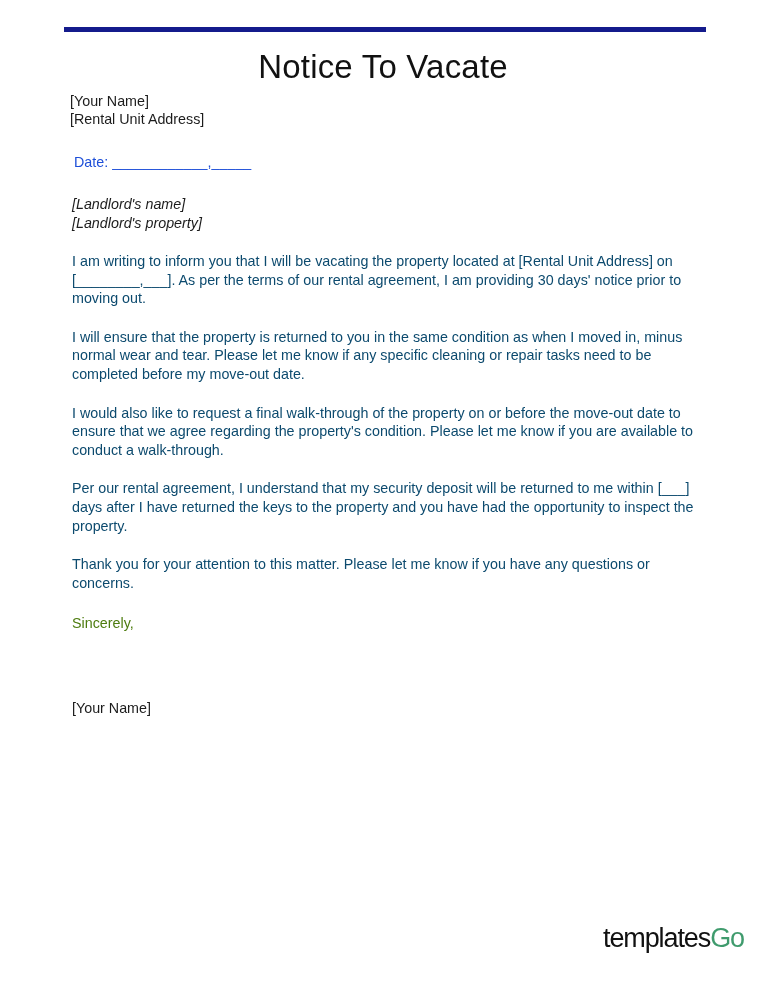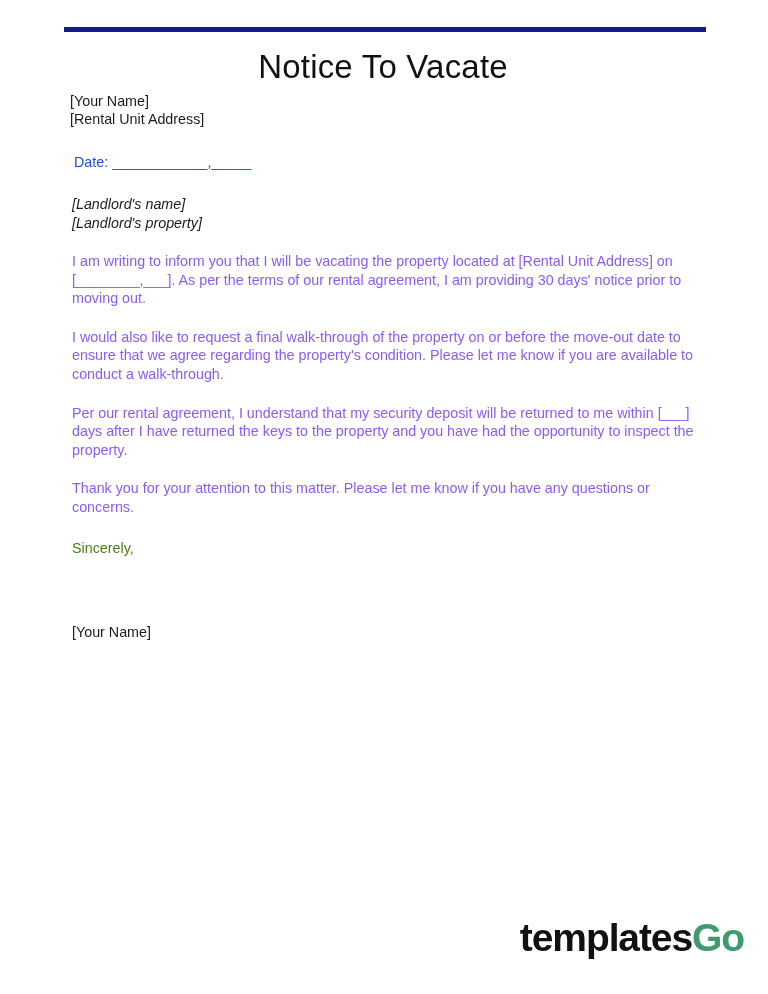--- a/index.html
+++ b/index.html
@@ -92,21 +92,21 @@
     color: #1c1c1c;
     white-space: pre;
   }
 
   .para {
     font-size: 14.3px;
     line-height: 18.6px;
     margin: 0;
     margin-left: 2px;
     margin-top: 20px;
-    color: #8b5cf6;
+    color: #0c4a6e;
     text-align: left;
     width: 624px;
   }
 
   .closing {
     font-size: 14.3px;
     line-height: 18.4px;
     margin-top: 22px;
     margin-left: 2px;
     color: #4d7c0f;
@@ -120,22 +120,22 @@
     margin-left: 2px;
     color: #1c1c1c;
     white-space: pre;
   }
 
   
   .brand {
     position: absolute;
     right: 24px;
     bottom: 36px;
-    font-size: 39px;
-    font-weight: bold;
+    font-size: 27px;
+    font-weight: normal;
     letter-spacing: -1.1px;
     line-height: 40px;
     white-space: nowrap;
     margin-left: 21px;
   }
   .brand .brand-primary { color: #111111; }
   .brand .brand-accent  { color: #3f9b6d; }
 </style>
 </head>
 <body>
@@ -156,20 +156,21 @@
     <div class="date-line">Date: ____________,_____</div>
 
     <div class="landlord-block">
       <span class="line">[Landlord's name]</span>
       <span class="line">[Landlord's property]</span>
     </div>
 
 
     <p class="para">I am writing to inform you that I will be vacating the property located at [Rental Unit Address] on [________,___]. As per the terms of our rental agreement, I am providing 30 days' notice prior to moving out.</p>
 
+    <p class="para">I will ensure that the property is returned to you in the same condition as when I moved in, minus normal wear and tear. Please let me know if any specific cleaning or repair tasks need to be completed before my move-out date.</p>
 
     <p class="para">I would also like to request a final walk-through of the property on or before the move-out date to ensure that we agree regarding the property's condition. Please let me know if you are available to conduct a walk-through.</p>
 
     <p class="para">Per our rental agreement, I understand that my security deposit will be returned to me within [___] days after I have returned the keys to the property and you have had the opportunity to inspect the property.</p>
 
     <p class="para">Thank you for your attention to this matter. Please let me know if you have any questions or concerns.</p>
 
     <div class="closing">Sincerely,</div>
 
     <div class="signature-name">[Your Name]</div>

